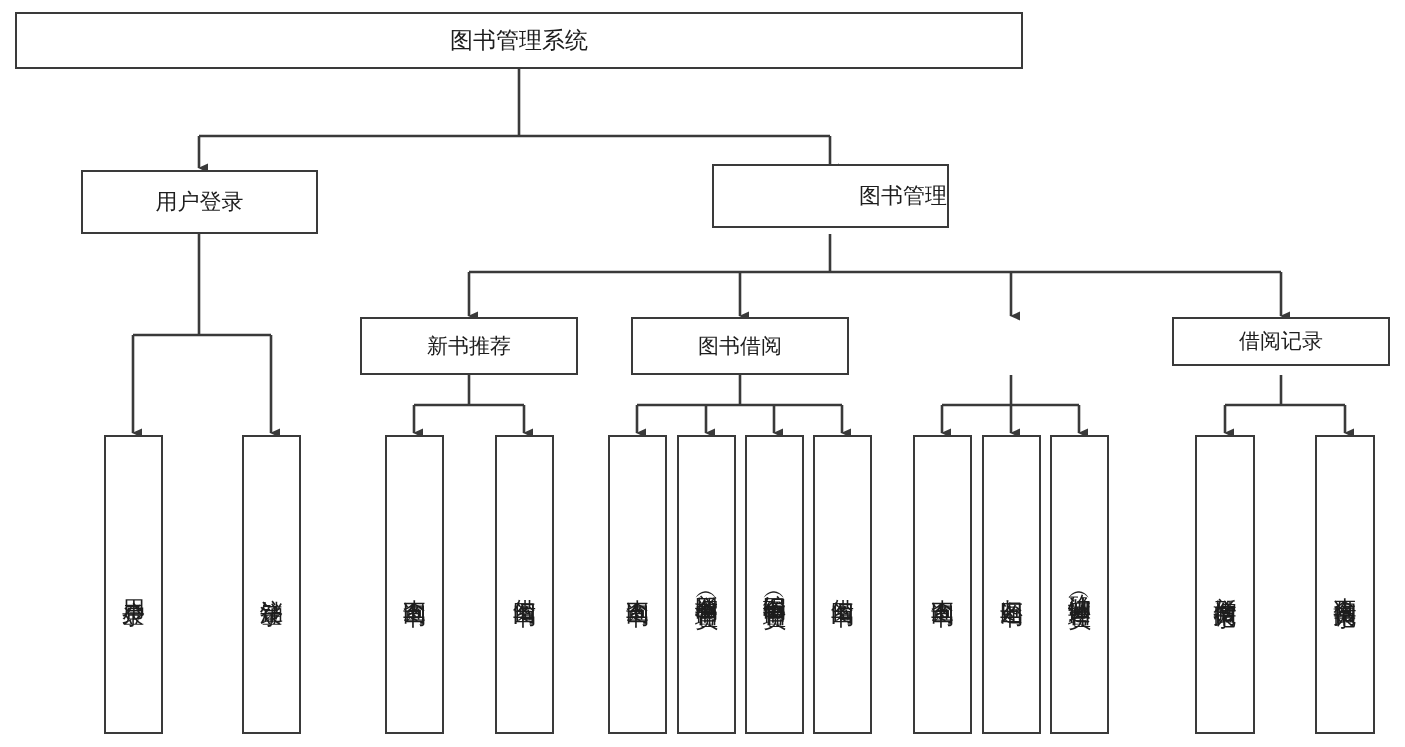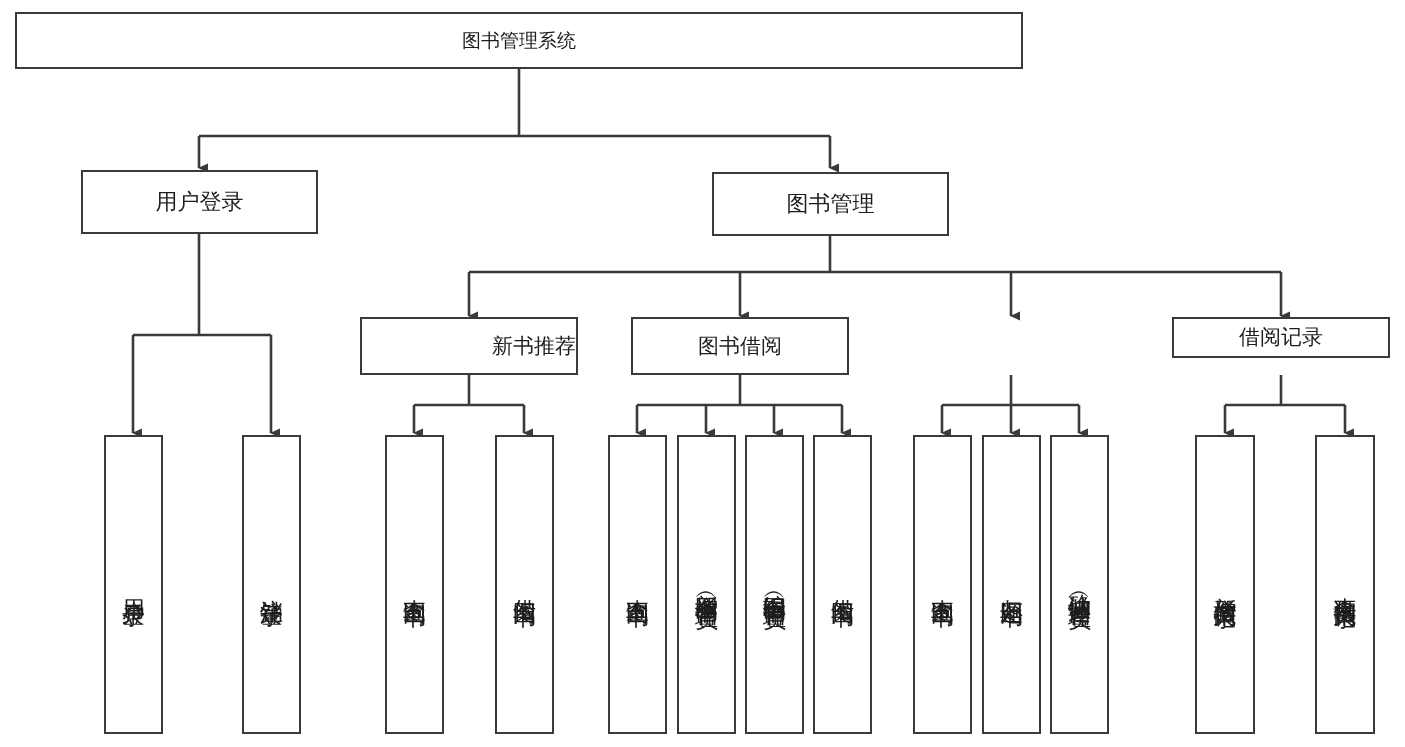--- a/index.html
+++ b/index.html
@@ -34,21 +34,21 @@
     display: flex;
     align-items: center;
     justify-content: center;
     color: #1d1d1d;
   }
   .node .label {
     display: block;
     text-align: center;
     line-height: 1.18;
   }
-  .node-root .label { font-size: 19px; }
+  .node-root .label { font-size: 23px; }
   .node-l1 .label { font-size: 22px; }
   .node-l2 .label { font-size: 21px; }
 
   .node-leaf {
     border-width: 2px;
   }
   .node-leaf .label {
     writing-mode: vertical-rl;
     text-orientation: upright;
     font-size: 23px;
@@ -121,31 +121,31 @@
     </g>
   </svg>
 
   <div class="node node-root" style="left:15px; top:12px; width:1008px; height:57px;">
     <span class="label">图书管理系统</span>
   </div>
 
   <div class="node node-l1" style="left:81px; top:170px; width:237px; height:64px;">
     <span class="label">用户登录</span>
   </div>
-  <div class="node node-l1" style="left:712px; top:172px; width:237px; height:64px;">
+  <div class="node node-l1" style="left:712px; top:164px; width:237px; height:64px;justify-content:flex-end;">
     <span class="label">图书管理</span>
   </div>
 
-  <div class="node node-l2" style="left:360px; top:317px; width:218px; height:58px;justify-content:flex-end;">
+  <div class="node node-l2" style="left:360px; top:317px; width:218px; height:58px;">
     <span class="label">新书推荐</span>
   </div>
   <div class="node node-l2" style="left:631px; top:317px; width:218px; height:58px;justify-content:center;">
     <span class="label">图书借阅</span>
   </div>
-  <div class="node node-l2" style="left:1172px; top:317px; width:218px; height:41px;">
+  <div class="node node-l2" style="left:1172px; top:317px; width:218px; height:49px;">
     <span class="label">借阅记录</span>
   </div>
 
   <div class="node node-leaf" style="left:104px; top:435px; width:59px; height:299px;">
     <span class="label">用户登录</span>
   </div>
   <div class="node node-leaf" style="left:242px; top:435px; width:59px; height:299px;">
     <span class="label">注销登录</span>
   </div>
 

